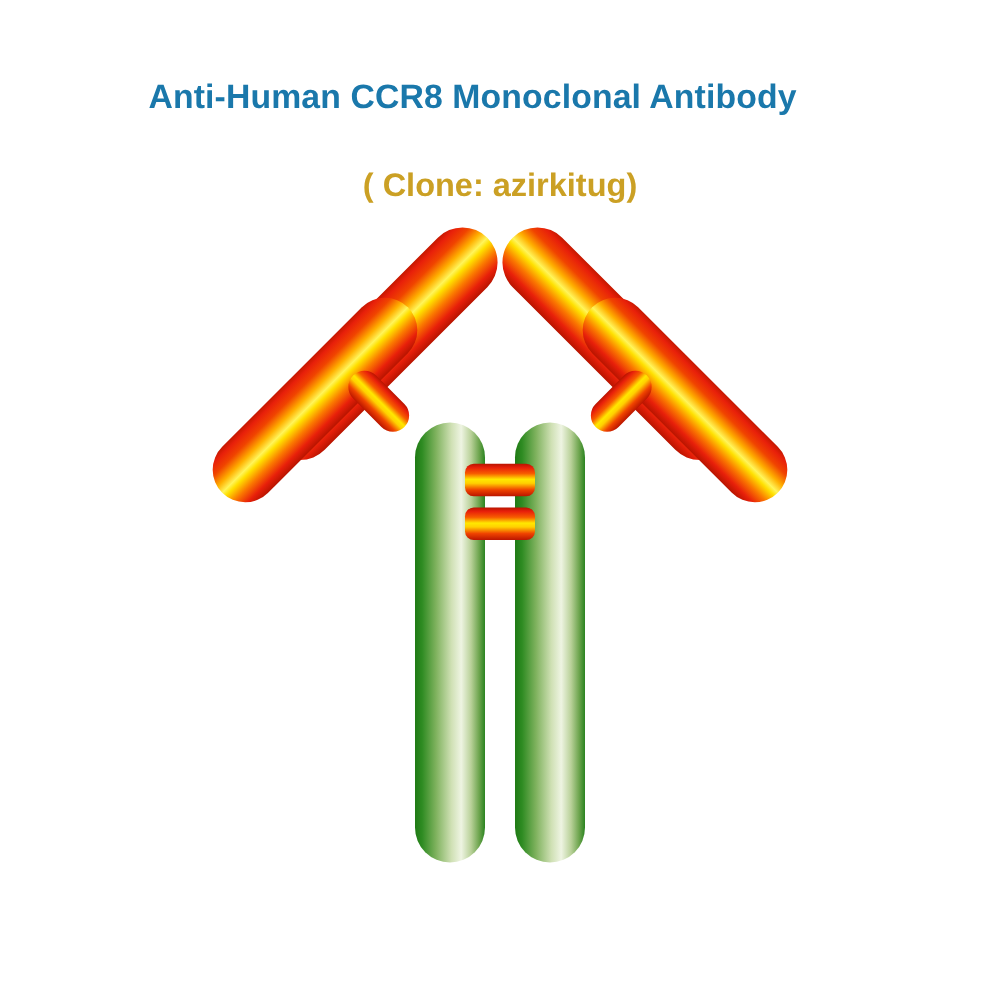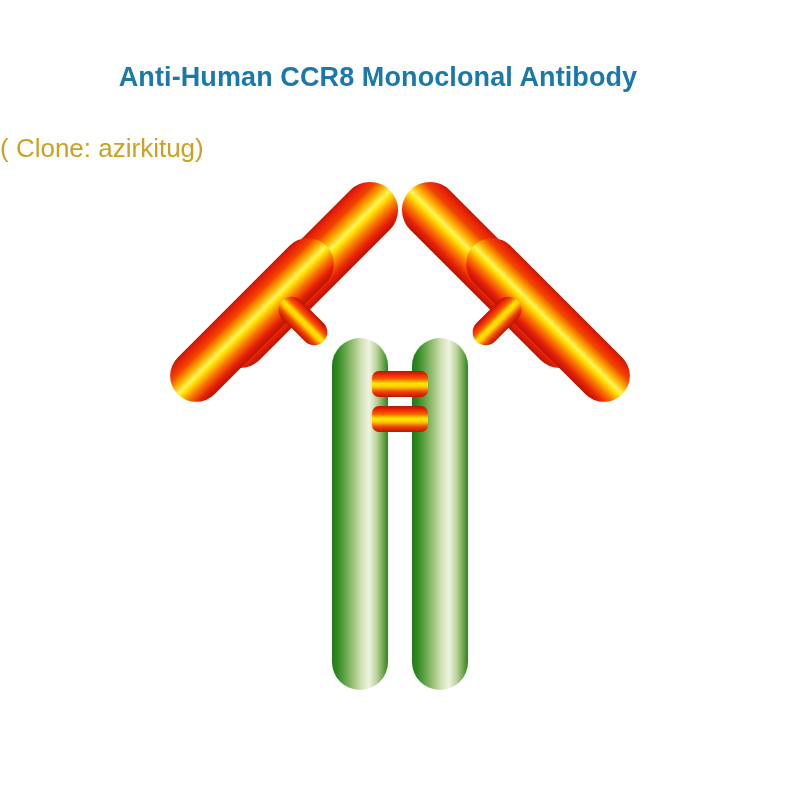--- a/index.html
+++ b/index.html
@@ -32,23 +32,23 @@
     font-size: 27px;
     letter-spacing: 0.1px;
     color: #1a78ab;
     white-space: nowrap;
   }
   .subtitle {
     position: absolute;
     top: 133px;
     left: 0;
     width: 800px;
-    text-align: left;
+    text-align: center;
     font-family: "Liberation Sans", sans-serif;
-    font-weight: normal;
+    font-weight: bold;
     font-size: 26px;
     color: #cba024;
     white-space: nowrap;
   }
   #figure {
     position: absolute;
     top: 0;
     left: 0;
     width: 800px;
     height: 800px;

